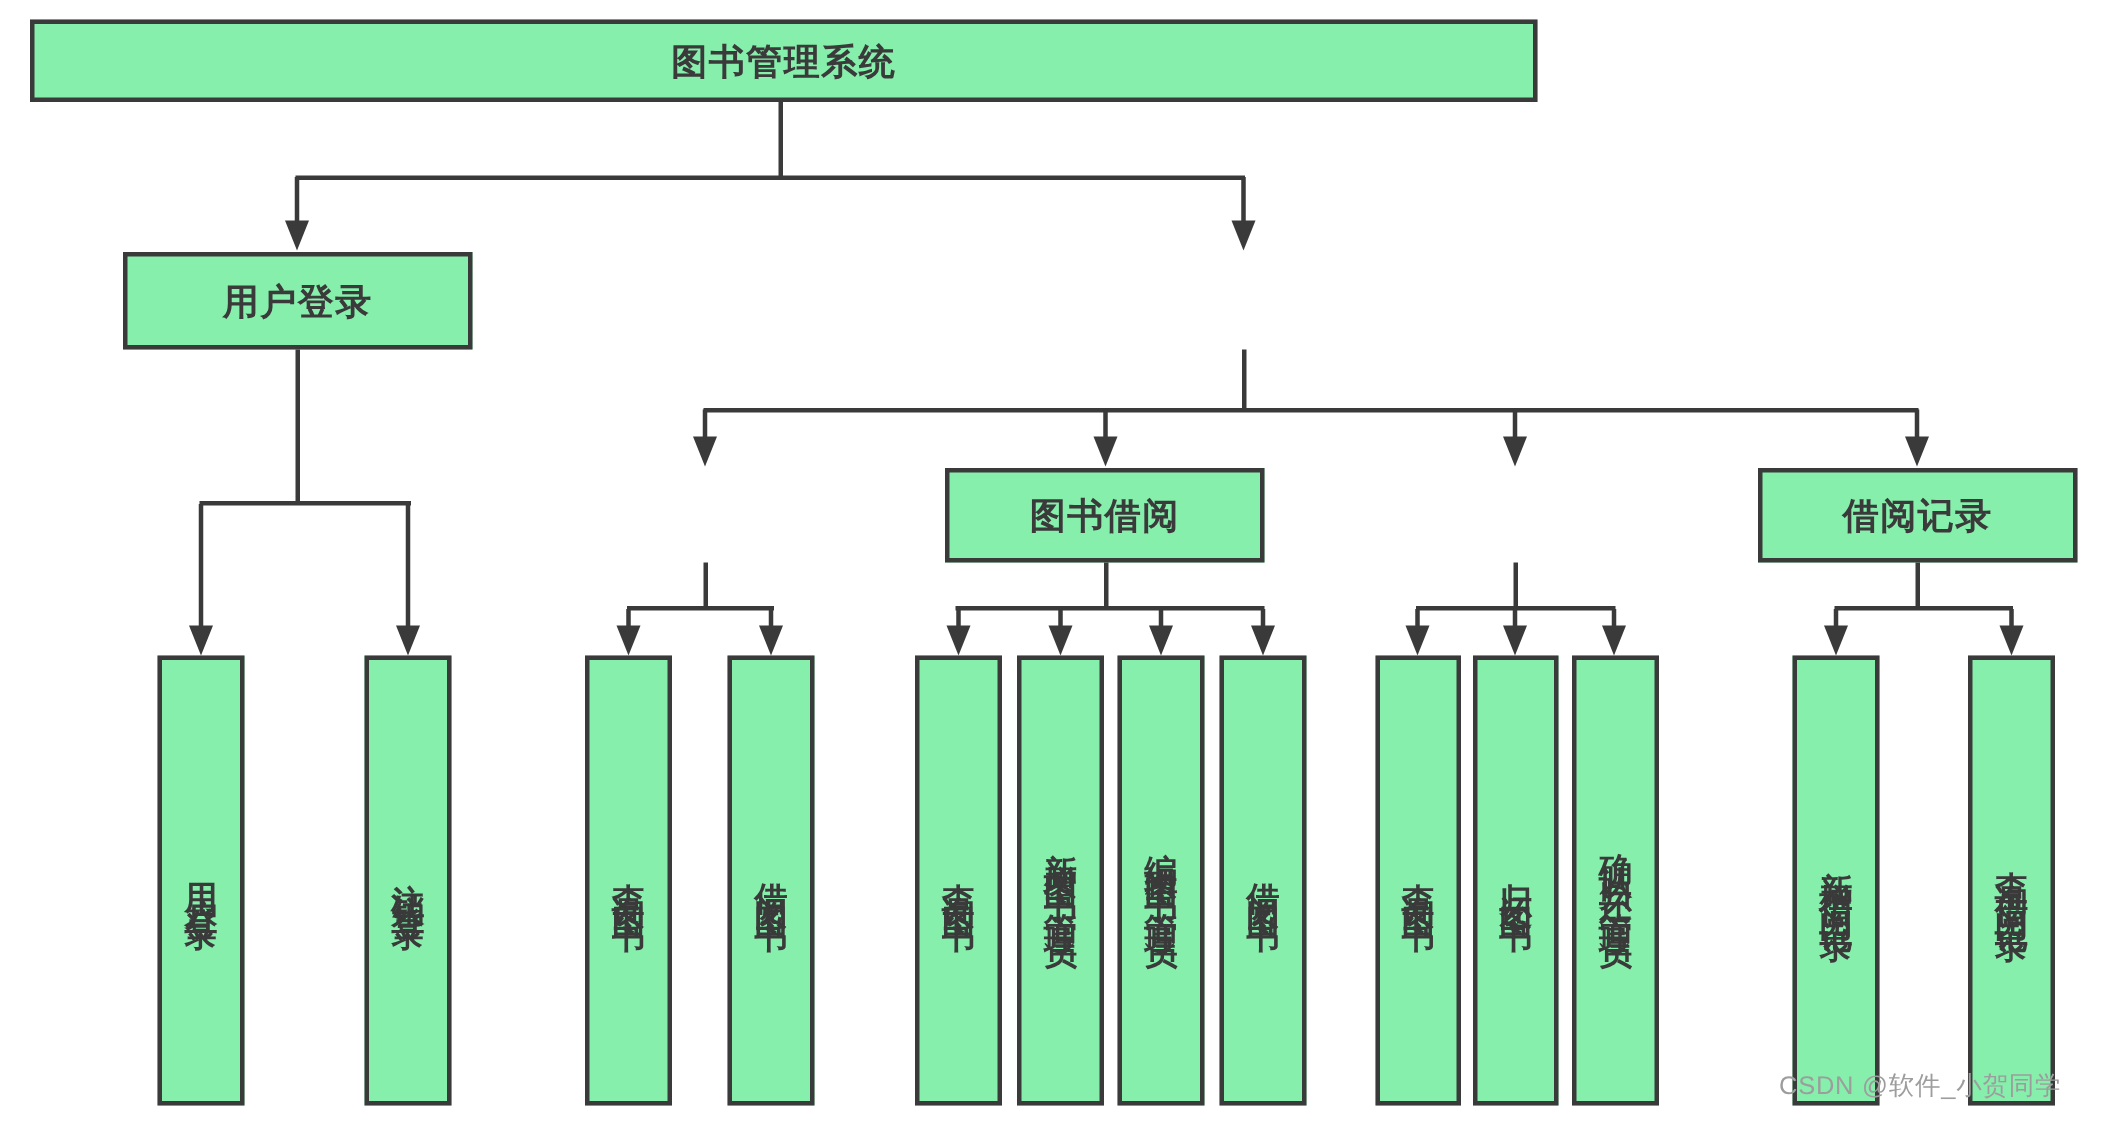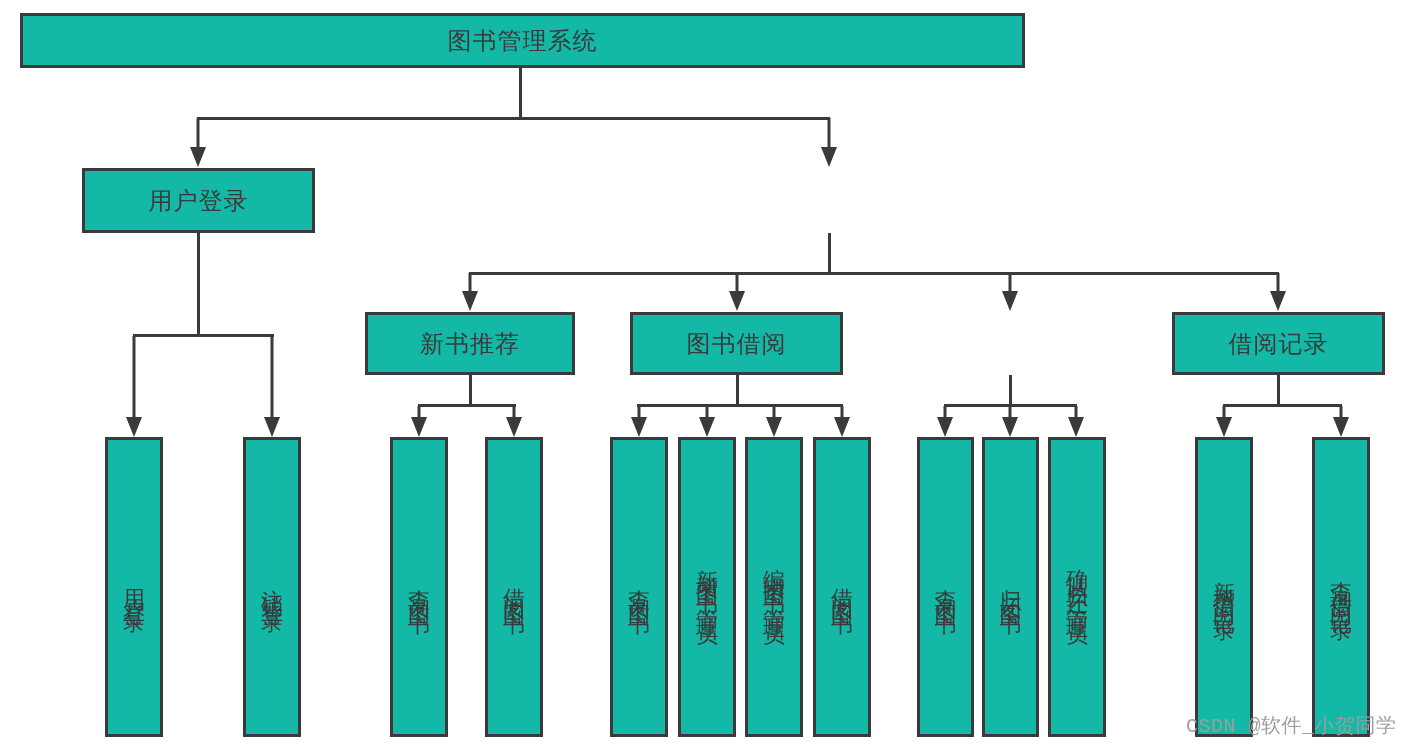--- a/index.html
+++ b/index.html
@@ -10,26 +10,27 @@
     width: 1405px;
     height: 747px;
     background: var(--background, #ffffff);
     overflow: hidden;
   }
 
   .box {
     position: absolute;
     box-sizing: border-box;
     border: 3px solid var(--line, #3a3a3a);
-    background: #14b8a6;
+    background: #86efac;
     color: var(--text, #3a3a3a);
     display: flex;
     align-items: center;
     justify-content: center;
     text-align: center;
+    font-weight: bold;
   }
 
   .hbox { font-size: 24px; letter-spacing: 1px; white-space: nowrap; }
 
   .vbox {
     writing-mode: vertical-rl;
     text-orientation: mixed;
     font-size: 22px;
     letter-spacing: 8px;
     line-height: 1;
@@ -58,39 +59,37 @@
     width: 0; height: 0;
     border-left: 8px solid transparent;
     border-right: 8px solid transparent;
     border-top: 20px solid var(--line, #3a3a3a);
   }
 
   .watermark {
     position: absolute;
     left: 1186px;
     top: 712px;
-    font-size: 20px;
+    font-size: 17px;
     color: var(--watermark, #9d9d9d);
     white-space: nowrap;
     z-index: 5;
     letter-spacing: 0.5px;
-    font-family: Liberation Mono, monospace;
   }
 </style>
 </head>
 <body>
 
 <div class="canvas">
 
   <div class="box hbox" style="left:20px; top:13px; width:1005px; height:55px;">图书管理系统</div>
 
   <div class="box hbox" style="left:82px; top:168px; width:233px; height:65px;">用户登录</div>
 
 
-  <div class="box hbox" style="left:365px; top:312px; width:210px; height:63px;">新书推荐</div>
 
   <div class="box hbox" style="left:630px; top:312px; width:213px; height:63px;text-align:center;">图书借阅</div>
 
 
   <div class="box hbox" style="left:1172px; top:312px; width:213px; height:63px;">借阅记录</div>
 
   <div class="box vbox" style="left:105px; top:437px; width:58px; height:300px;">用户登录</div>
 
   <div class="box vbox" style="left:243px; top:437px; width:58px; height:300px;">注销登录</div>
 

